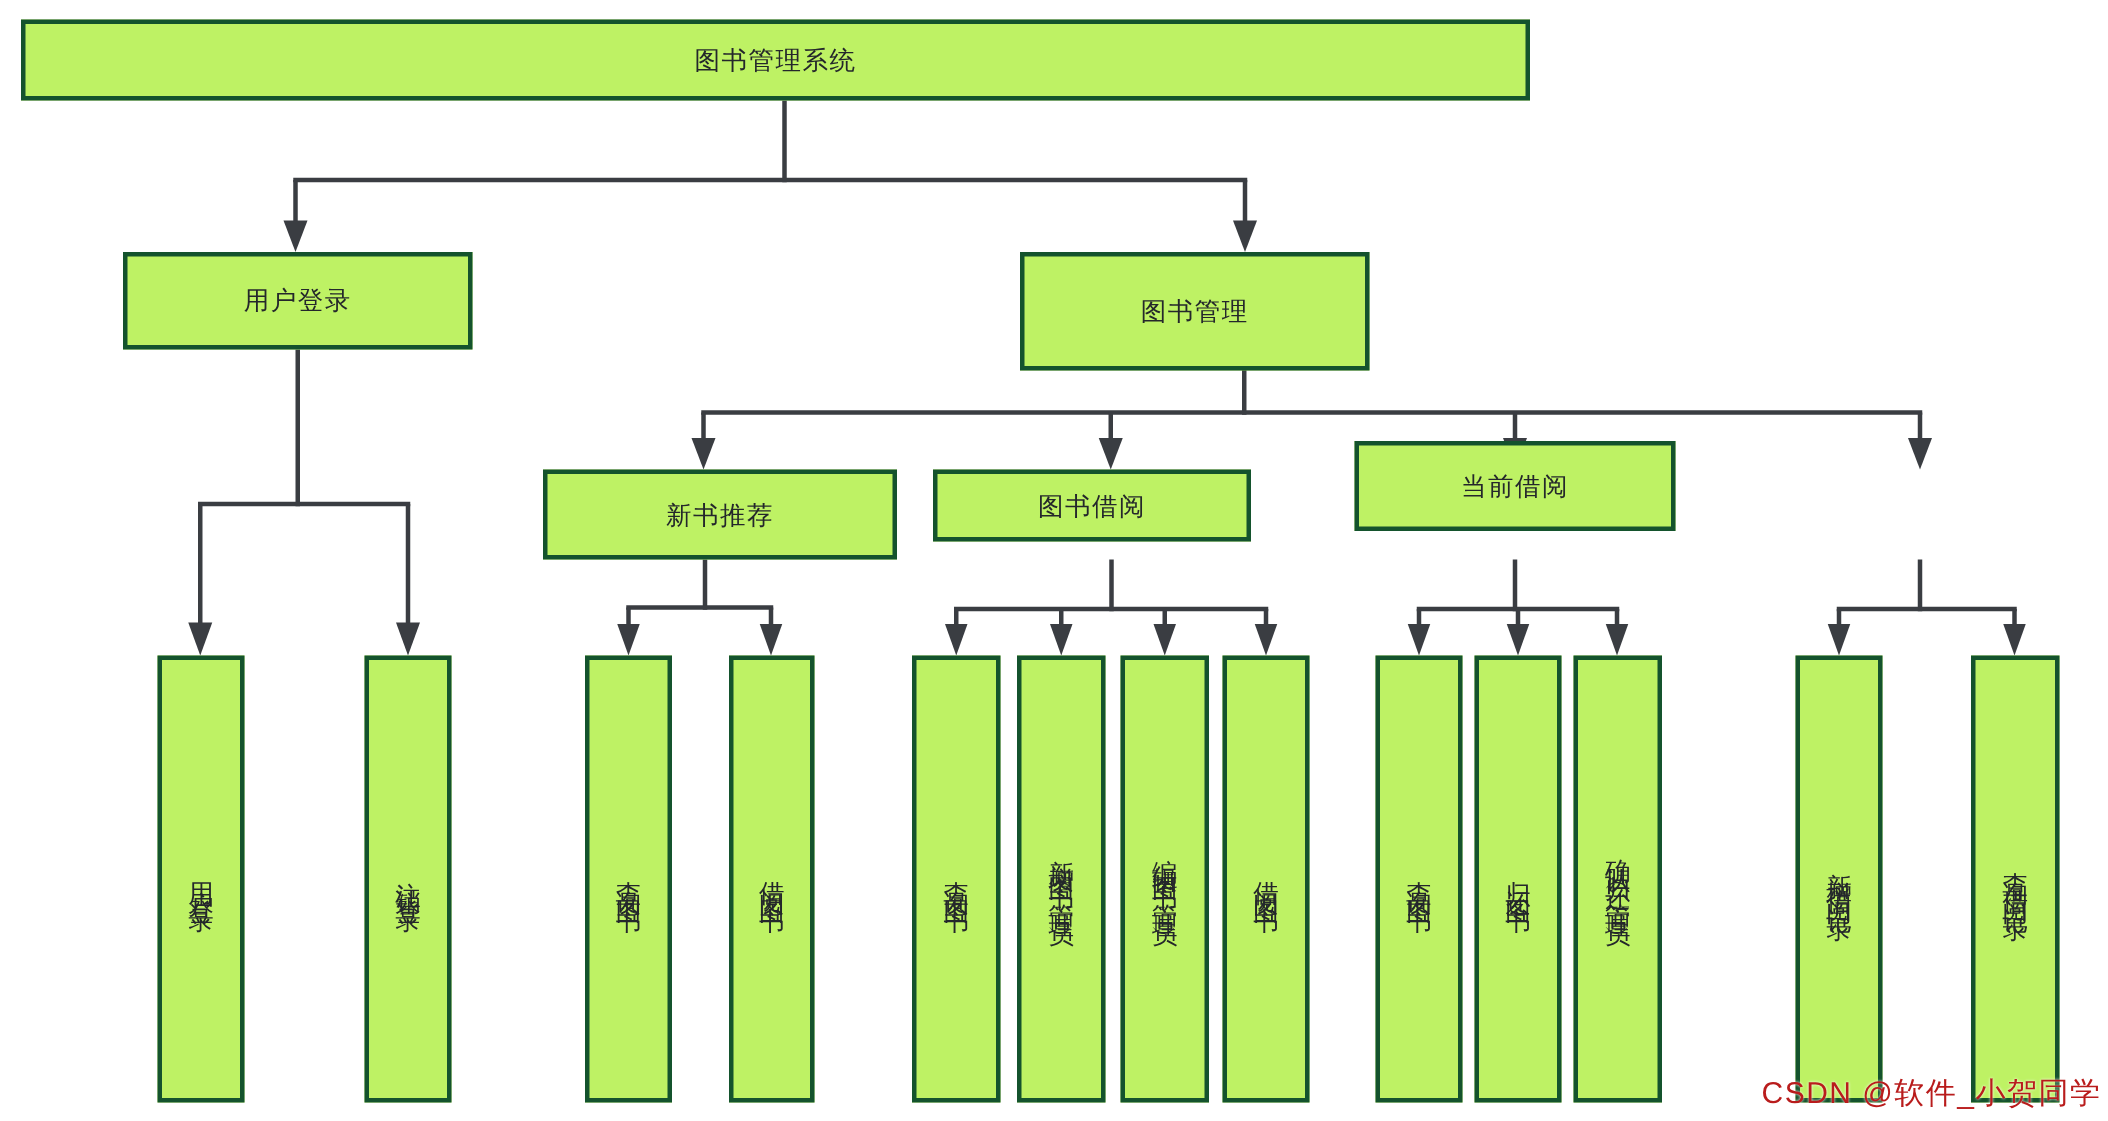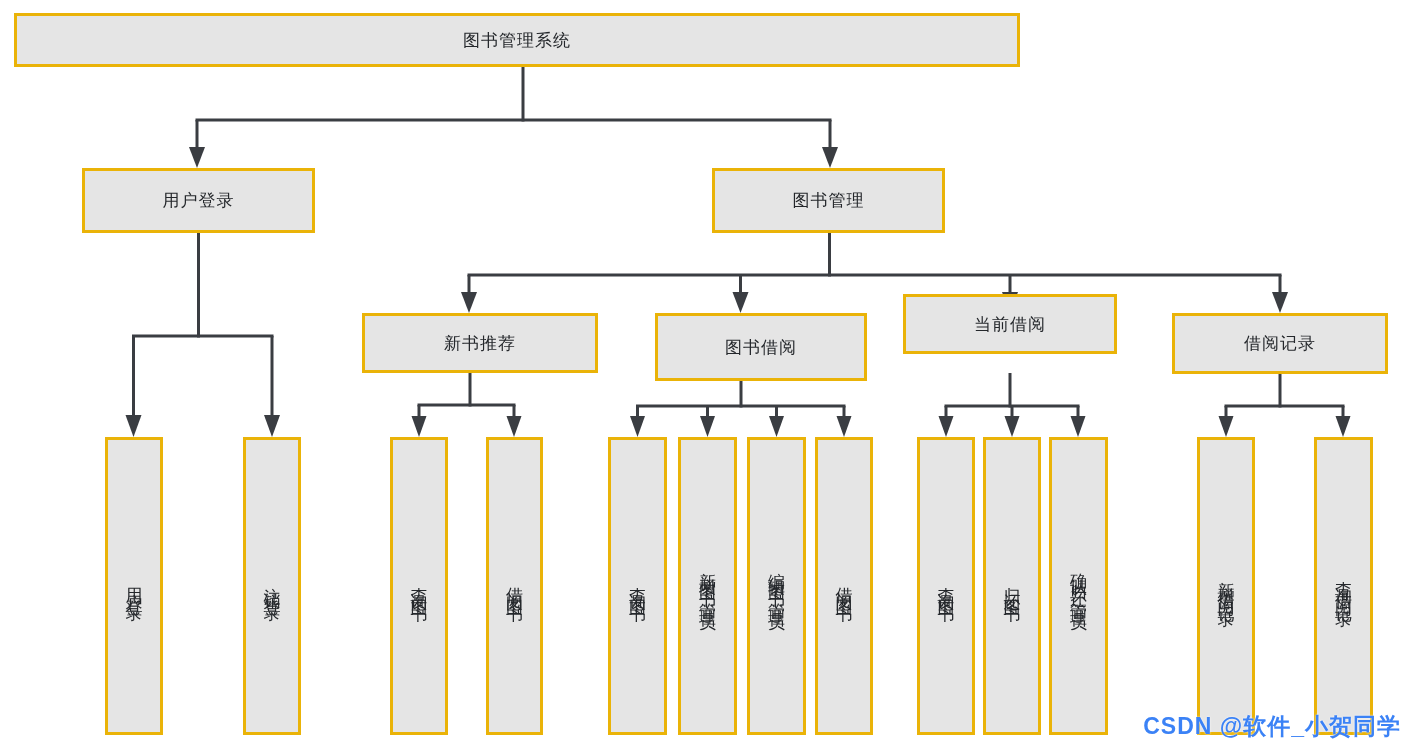--- a/index.html
+++ b/index.html
@@ -8,46 +8,45 @@
     width:1405px;height:747px;
     background:#ffffff;
     font-family:"Liberation Sans","DejaVu Sans",sans-serif;
     color:#24272b;
     overflow:hidden;
   }
   .connectors{position:absolute;left:0;top:0;z-index:1;}
   .box{
     position:absolute;
     box-sizing:border-box;
-    background:#e5e5e5;
-    border:3px solid #eab308;
+    background:#bef264;
+    border:3px solid #14532d;
     display:flex;
     align-items:center;
     justify-content:center;
     z-index:2;
     font-size:17px;
     letter-spacing:1px;
     white-space:nowrap;
   }
   .vbox span{
     writing-mode:vertical-rl;
     text-orientation:mixed;
     letter-spacing:6px;
     line-height:1;
   }
   .watermark{
     position:absolute;
     right:4px;
     bottom:5px;
     z-index:3;
-    font-size:23px;
-    color:#3b82f6;
+    font-size:20px;
+    color:#b91c1c;
     letter-spacing:1px;
     text-shadow:0 0 2px #ffffff;
-    font-weight:bold;
   }
 </style>
 </head>
 <body>
 
 <div class="canvas">
 
   <svg class="connectors" width="1405" height="747" viewBox="0 0 1405 747">
     <g stroke="#3a3d42" stroke-width="3" fill="#3a3d42">
 
@@ -112,35 +111,32 @@
     </g>
   </svg>
 
   <div class="box" style="left:14px;top:13px;width:1006px;height:54px">
     <span>图书管理系统</span>
   </div>
 
   <div class="box" style="left:82px;top:168px;width:233px;height:65px">
     <span>用户登录</span>
   </div>
-  <div class="box" style="left:712px;top:168px;width:233px;height:65px">
+  <div class="box" style="left:680px;top:168px;width:233px;height:79px">
     <span>图书管理</span>
   </div>
 
   <div class="box" style="left:362px;top:313px;width:236px;height:60px">
     <span>新书推荐</span>
   </div>
-  <div class="box" style="left:655px;top:313px;width:212px;height:68px">
+  <div class="box" style="left:622px;top:313px;width:212px;height:48px">
     <span>图书借阅</span>
   </div>
   <div class="box" style="left:903px;top:294px;width:214px;height:60px">
     <span>当前借阅</span>
-  </div>
-  <div class="box" style="left:1172px;top:313px;width:216px;height:61px">
-    <span>借阅记录</span>
   </div>
 
   <div class="box vbox" style="left:105px;top:437px;width:58px;height:298px">
     <span>用户登录</span>
   </div>
   <div class="box vbox" style="left:243px;top:437px;width:58px;height:298px">
     <span>注销登录</span>
   </div>
   <div class="box vbox" style="left:390px;top:437px;width:58px;height:298px">
     <span>查询图书</span>

